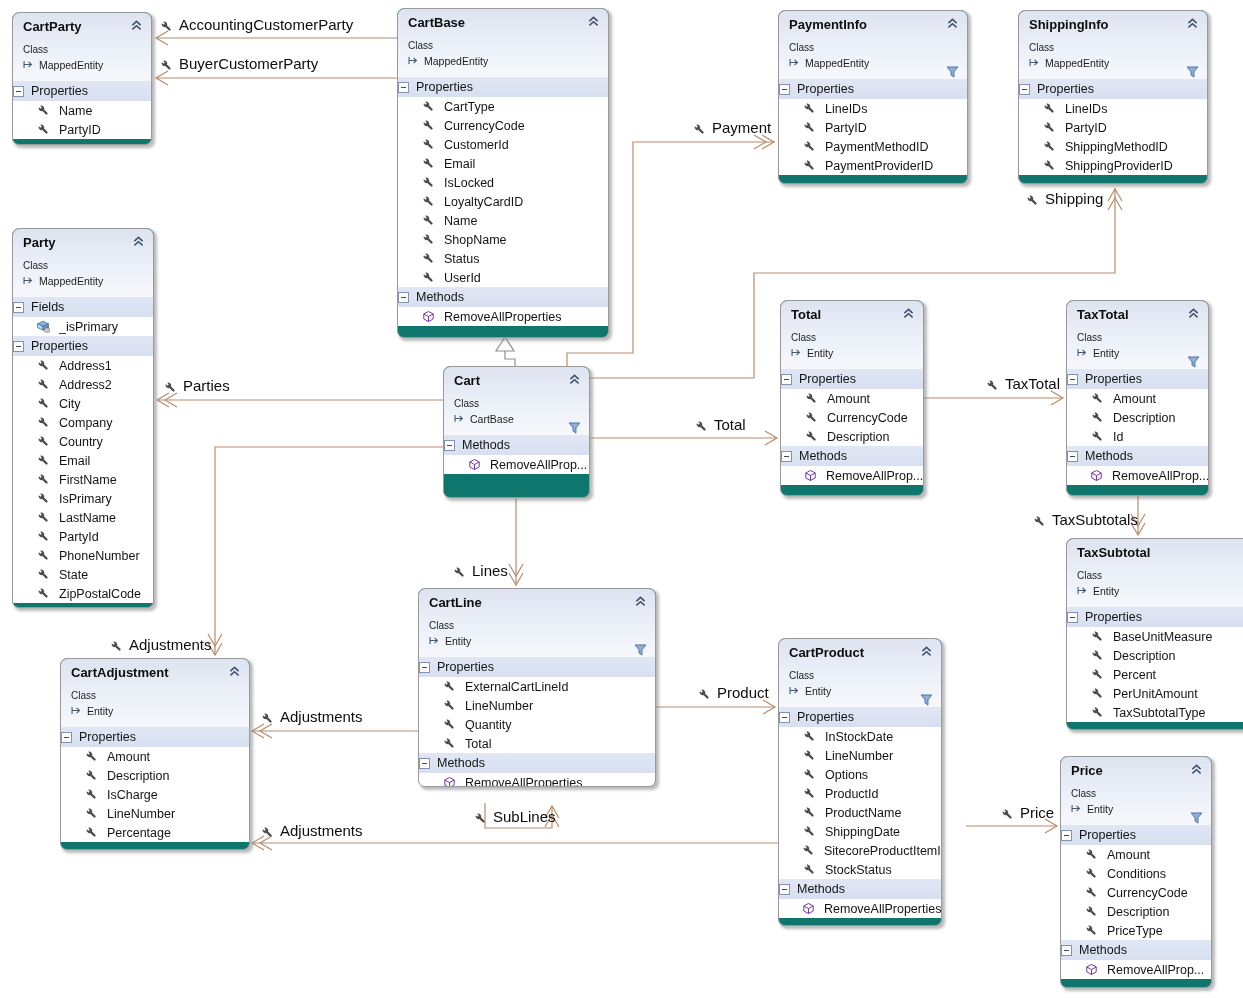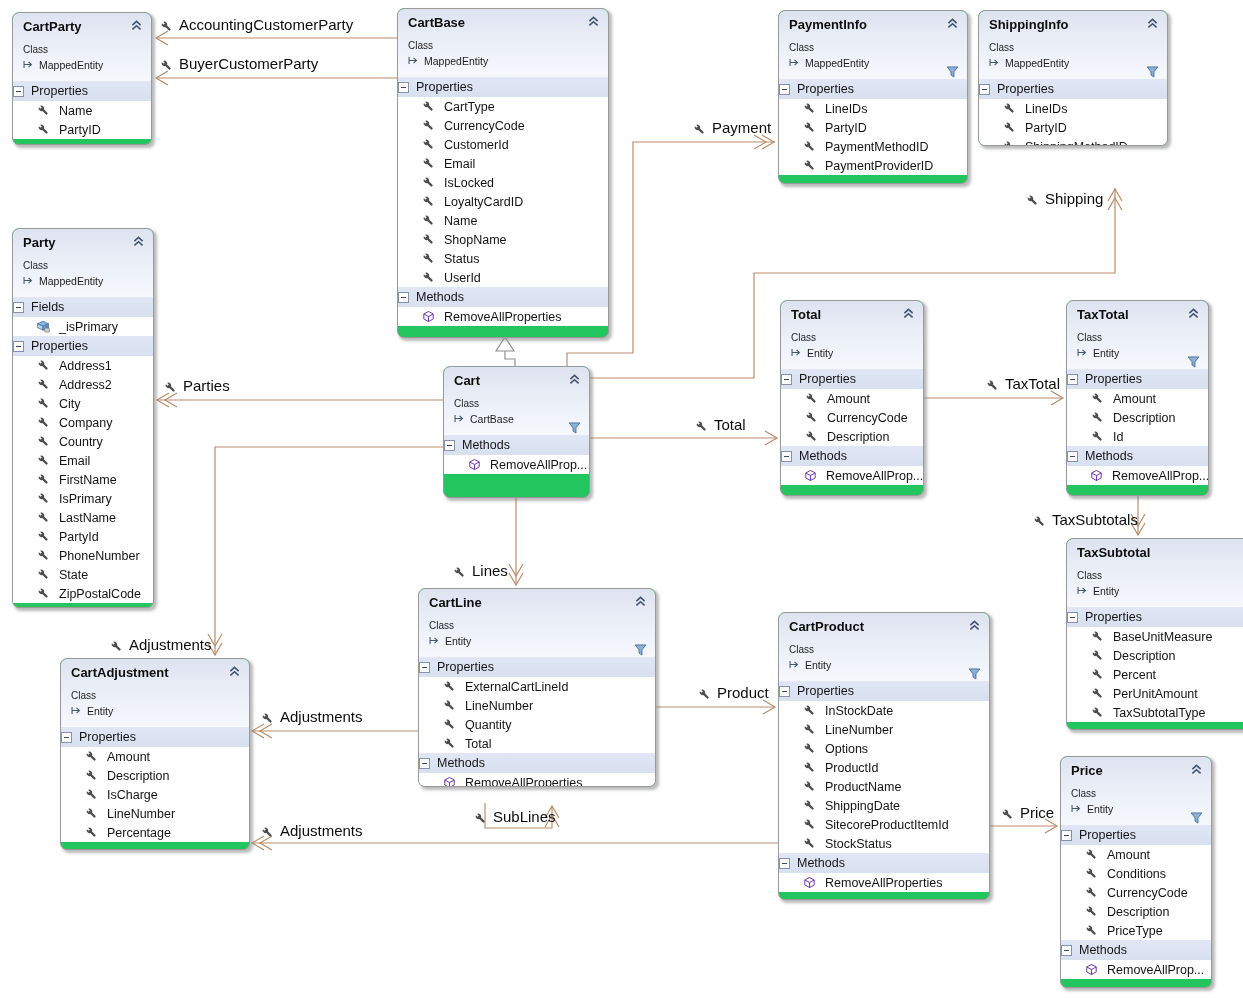--- a/index.html
+++ b/index.html
@@ -1,19 +1,19 @@
 <!DOCTYPE html>
 <html><head>
 <meta charset="utf-8">
 <style>
   html,body{margin:0;padding:0;background:#fff;}
   .canvas{position:relative;width:1243px;height:998px;background:#ffffff;
           font-family:"Liberation Sans", sans-serif;overflow:hidden;}
   svg.wires{position:absolute;left:0;top:0;z-index:1;}
-  .cls{position:absolute;z-index:2;background:#22c55e;border:1px solid #9a9a9a;border-radius:7px;
+  .cls{position:absolute;z-index:2;background:#0f766e;border:1px solid #9a9a9a;border-radius:7px;
        box-shadow:2.5px 2.5px 3px rgba(130,130,130,.55);overflow:hidden;box-sizing:border-box;}
   .hdr{position:relative;min-height:68px;box-sizing:border-box;padding:6px 8px 2px 10px;
        background:linear-gradient(180deg,#dde3f0 0%,#ecf0f8 55%,#f6f8fc 100%);}
   .hdr-top{display:flex;justify-content:space-between;align-items:flex-start;}
   .title{font-weight:bold;font-size:13px;color:#0d0d0d;line-height:16px;}
   .kind{font-size:10px;color:#1c1c1c;line-height:12px;margin-top:9px;}
   .base{font-size:10.5px;color:#1c1c1c;line-height:14px;margin-top:2px;display:flex;align-items:center;gap:4px;}
   .filter{position:absolute;right:8px;bottom:1px;line-height:0;}
   .collapse{line-height:0;margin-top:1px;}
   .secs{background:#fff;}
@@ -394,21 +394,21 @@
                 <rect x="6.6" y="6" width="2.8" height="8.6" rx="1.3" fill="#4d4d4d"></rect>
                 <rect x="6.8" y="-0.5" width="2.4" height="4.4" fill="#fff"></rect>
               </g>
             </svg>
           </span>
           <span>PaymentProviderID</span>
         </div>
       </div>
   </div>
 
-  <div class="cls" style="left:978px;top:10px;width:190px;height:136px">
+  <div class="cls" style="left:1018px;top:10px;width:190px;height:174px">
     <div class="hdr">
       <div class="hdr-top">
           <span class="title">ShippingInfo</span>
           <span class="collapse ic-collapse"><svg width="13" height="11" viewBox="0 0 14 12">
               <path d="M2.5 5.6 L7 1.5 L11.5 5.6 M2.5 10.3 L7 6.2 L11.5 10.3" fill="none" stroke="#42526e" stroke-width="1.7"></path>
             </svg></span>
         </div>
       <div class="kind">Class</div>
       <div class="base">
           <span class="ic-base"><svg width="12" height="9" viewBox="0 0 13 10">
@@ -1056,21 +1056,21 @@
                 <path d="M2.2 4.9 L8 8 L13.8 4.9"></path>
                 <path d="M8 8 L8 14.2"></path>
               </g>
             </svg>
           </span>
           <span>RemoveAllProperties</span>
         </div>
       </div>
   </div>
 
-  <div class="cls" style="left:778px;top:612px;width:212px;height:288px">
+  <div class="cls" style="left:778px;top:638px;width:164px;height:288px">
     <div class="hdr">
       <div class="hdr-top">
           <span class="title">CartProduct</span>
           <span class="collapse ic-collapse"><svg width="13" height="11" viewBox="0 0 14 12">
               <path d="M2.5 5.6 L7 1.5 L11.5 5.6 M2.5 10.3 L7 6.2 L11.5 10.3" fill="none" stroke="#42526e" stroke-width="1.7"></path>
             </svg></span>
         </div>
       <div class="kind">Class</div>
       <div class="base">
           <span class="ic-base"><svg width="12" height="9" viewBox="0 0 13 10">

